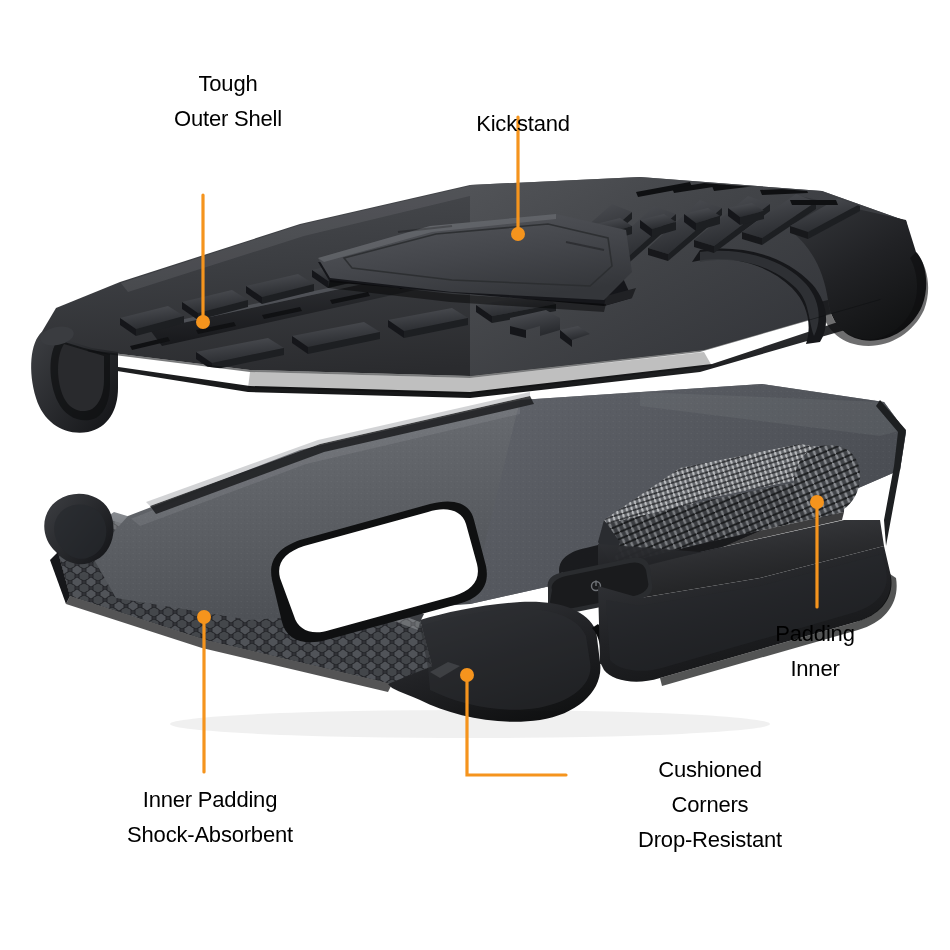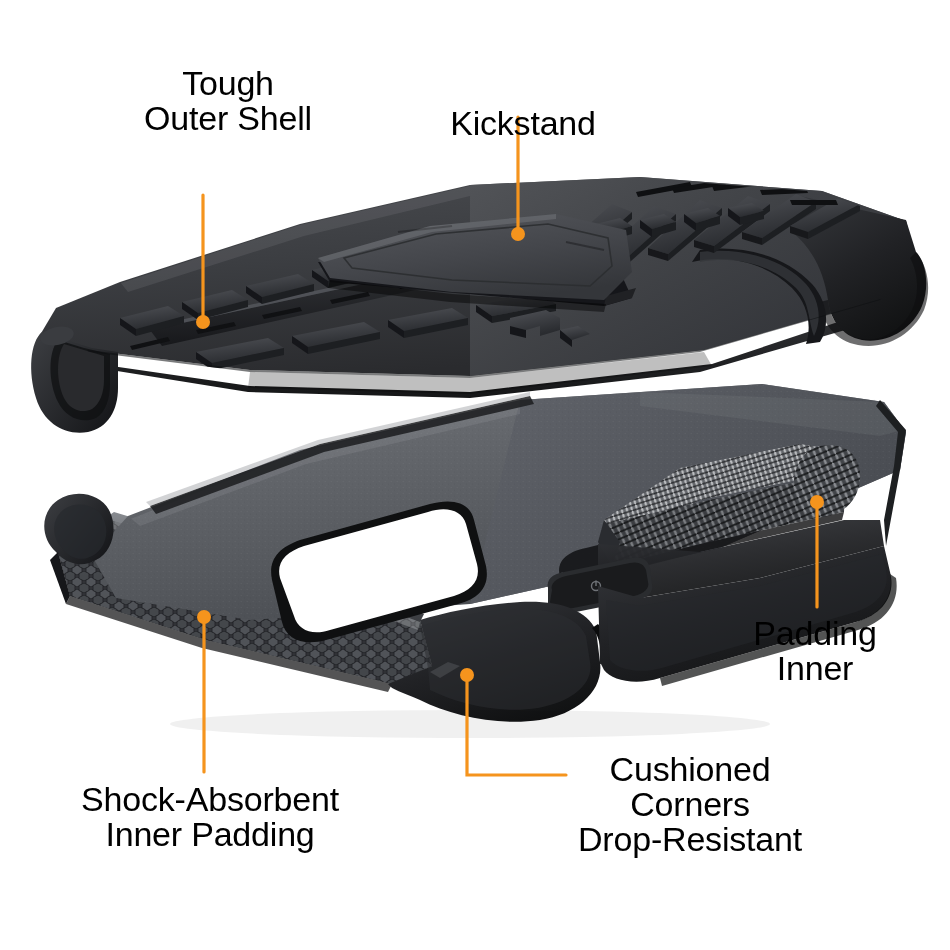--- a/index.html
+++ b/index.html
@@ -9,35 +9,35 @@
     font-family:"Liberation Sans", sans-serif;
     position:relative;
     overflow:hidden;
   }
   #stage { position:absolute; inset:0; width:950px; height:950px; }
   #art { position:absolute; inset:0; }
 
   .callout-label {
     position:absolute;
     color:#000000;
-    font-size:34px;
+    font-size:22px;
     line-height:35px;
     text-align:center;
     white-space:nowrap;
     font-weight:400;
     letter-spacing:-0.2px;
   }
   .cl-line { display:block; }
 
   
   #lbl-shell   { left:18px;  top:66px;  width:420px; }
   #lbl-kick    { left:398px; top:66px;  width:250px;margin-top:40px; }
   #lbl-grip    { left:690px; top:616px; width:250px; }
   #lbl-pad     { left:30px;  top:782px; width:360px; }
-  #lbl-corner  { left:520px; top:752px; width:340px; }
+  #lbl-corner  { left:540px; top:752px; width:340px; }
 </style>
 </head>
 <body>
 
 <div id="stage">
 
   <svg id="art" viewBox="0 0 950 950">
     <defs>
 
       <linearGradient id="gShellTop" x1="0" y1="0" x2="0.35" y2="1">
@@ -459,22 +459,22 @@
   <div class="callout-label" id="lbl-kick">
     <span class="cl-line">Kickstand</span>
   </div>
 
   <div class="callout-label" id="lbl-grip">
     <span class="cl-line">Padding</span>
     <span class="cl-line">Inner</span>
   </div>
 
   <div class="callout-label" id="lbl-pad">
+    <span class="cl-line">Inner Padding</span>
     <span class="cl-line">Shock-Absorbent</span>
-    <span class="cl-line">Inner Padding</span>
   </div>
 
   <div class="callout-label" id="lbl-corner">
     <span class="cl-line">Cushioned</span>
     <span class="cl-line">Corners</span>
     <span class="cl-line">Drop-Resistant</span>
   </div>
 
 </div>
 

